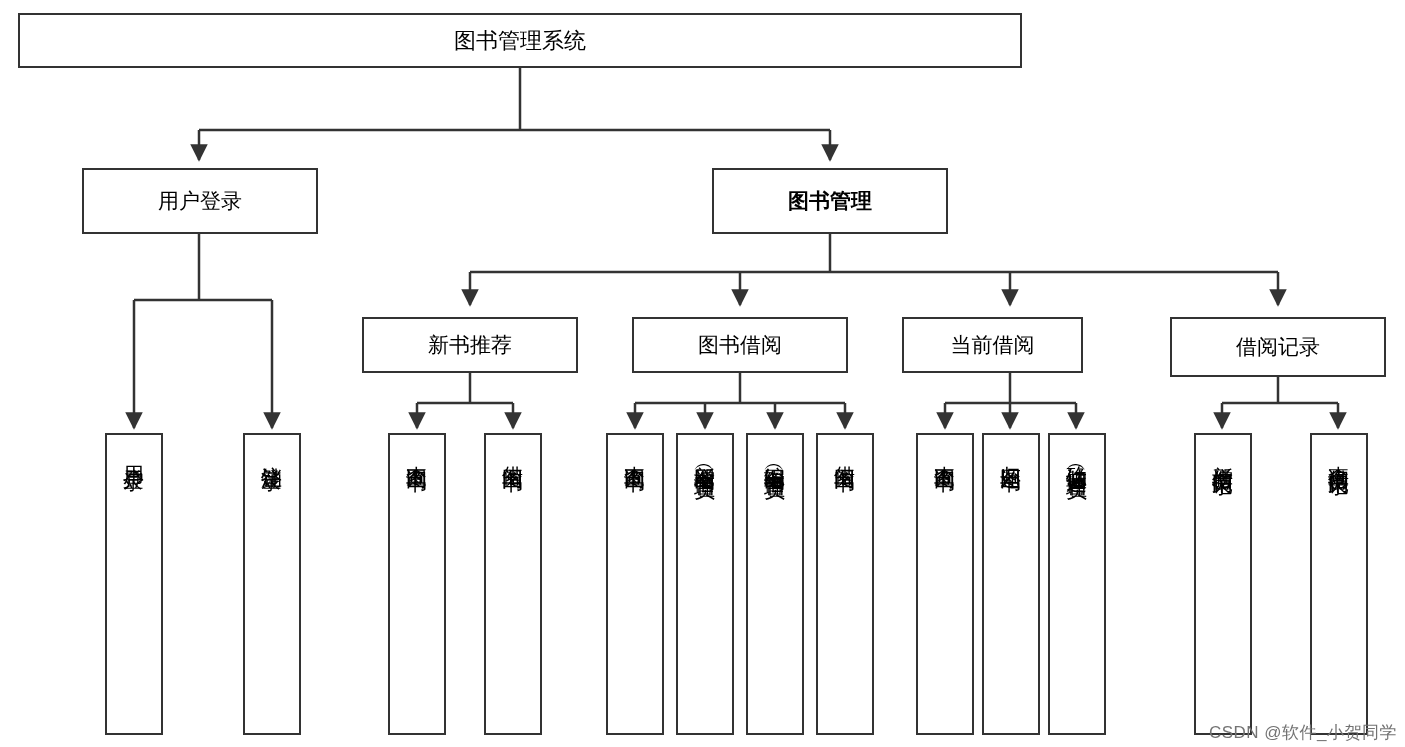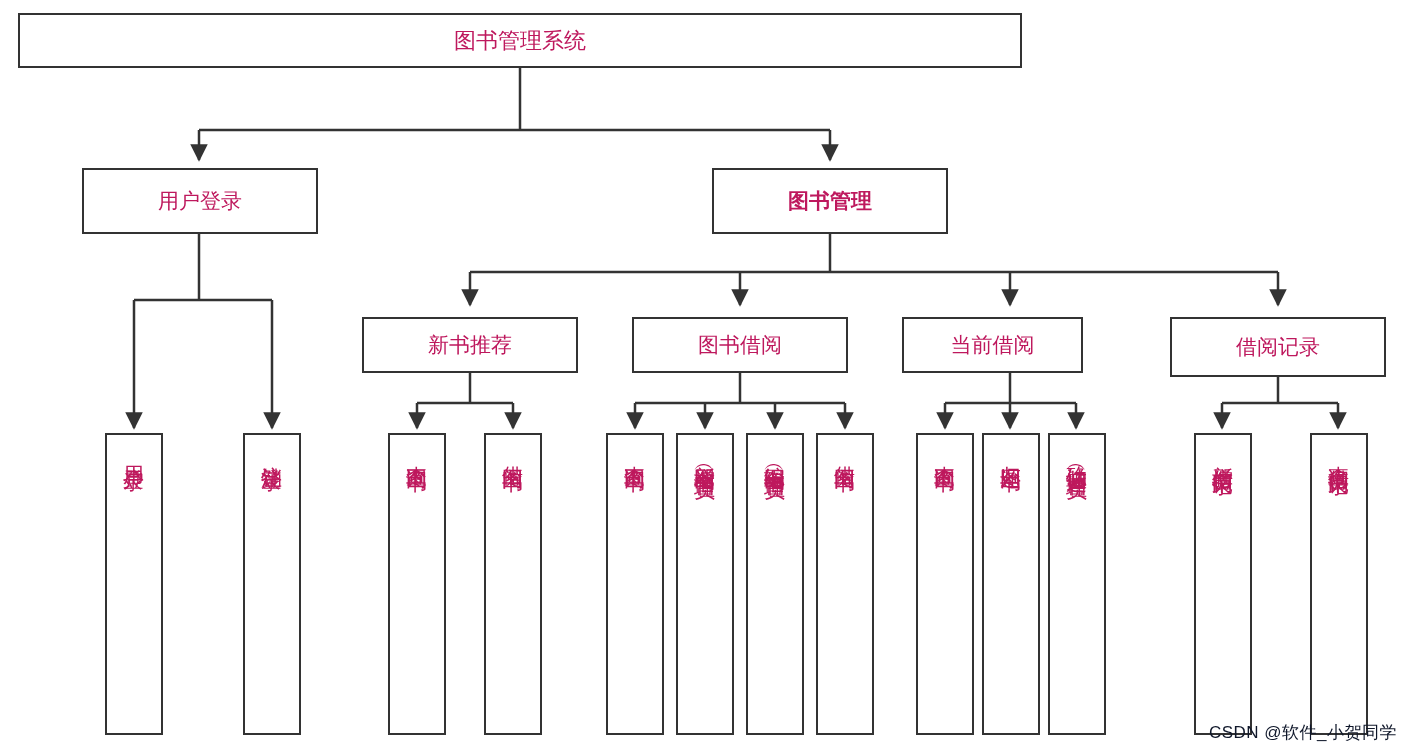--- a/index.html
+++ b/index.html
@@ -11,21 +11,21 @@
   #diagram-root{position:relative;width:1405px;height:747px;background:#ffffff;}
   svg.edges{position:absolute;left:0;top:0;width:1405px;height:747px;}
   .node{
     position:absolute;
     box-sizing:border-box;
     border:2.5px solid #333333;
     background:#ffffff;
     display:flex;
     align-items:center;
     justify-content:center;
-    color:#be185d;
+    color:#000000;
   }
   .node .label{
     display:block;
     text-align:center;
     line-height:1.18;
     white-space:nowrap;
   }
   .node.horiz .label{font-size:21px;}
   .node.root .label{font-size:22px;}
   .node.vert{
@@ -38,21 +38,21 @@
     text-orientation:upright;
     font-size:21px;
     letter-spacing:2px;
     line-height:1;
     white-space:nowrap;
   }
   .watermark{
     position:absolute;
     right:8px;bottom:3px;
     font-size:17px;
-    color:#0f172a;
+    color:#737373;
     letter-spacing:0.5px;
     white-space:nowrap;
   }
 </style>
 </head>
 <body>
 
 <div id="diagram-root">
 
   <svg class="edges" viewBox="0 0 1405 747" xmlns="http://www.w3.org/2000/svg">

